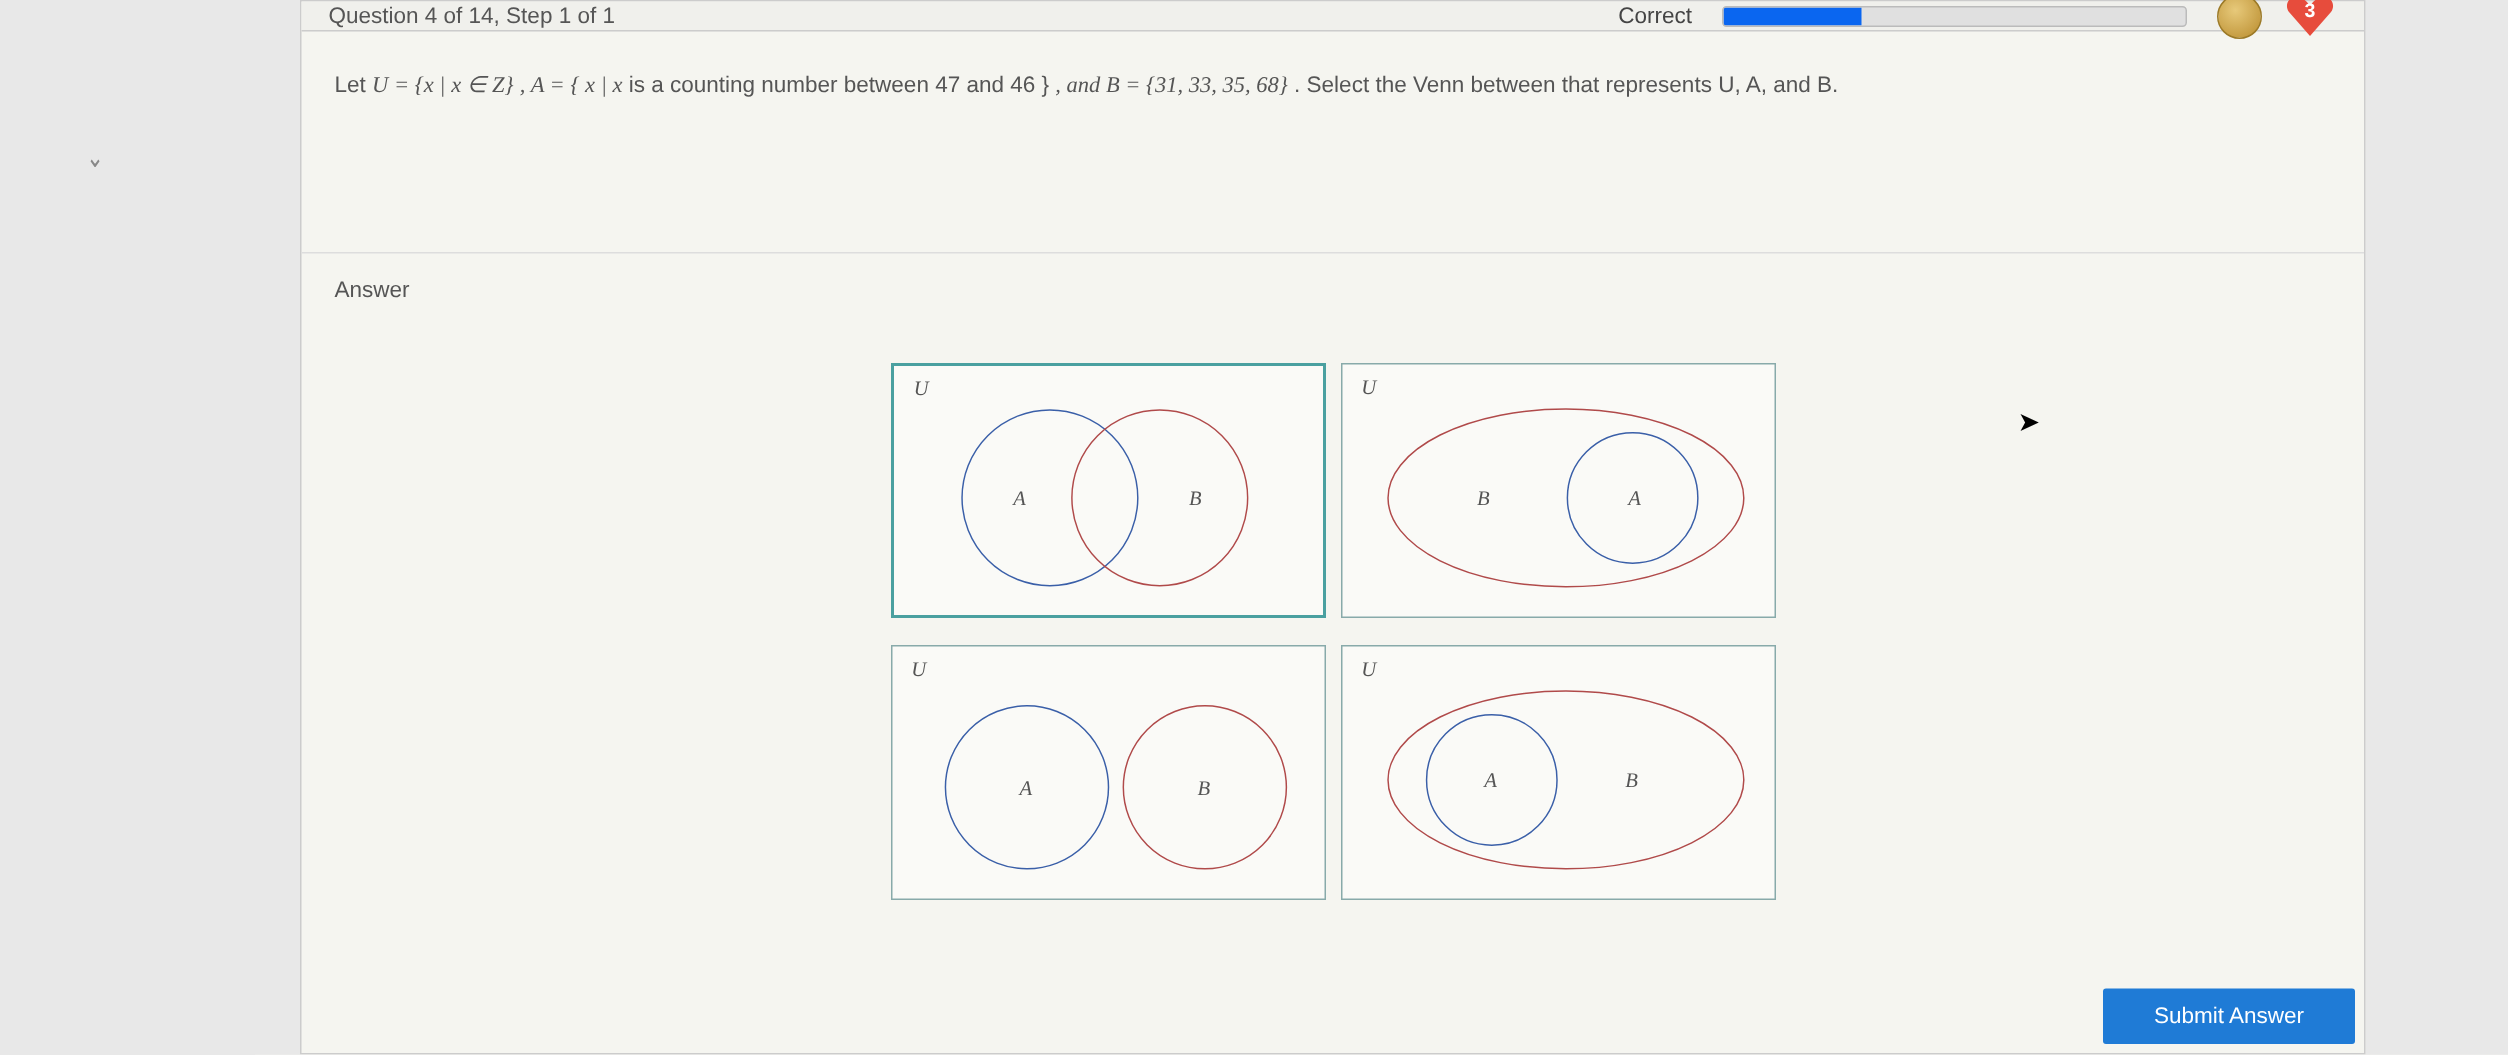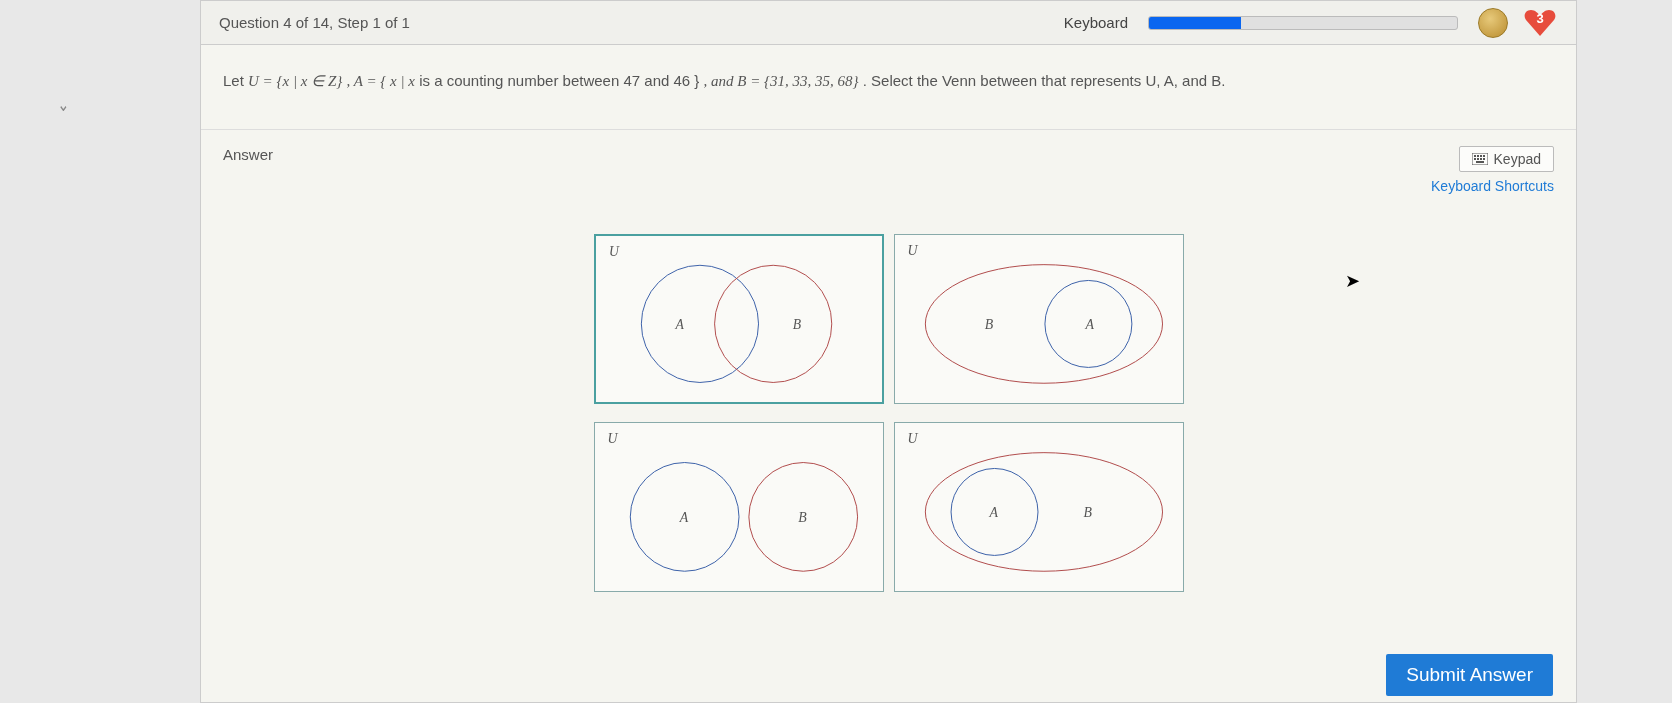--- a/index.html
+++ b/index.html
@@ -1,58 +1,58 @@
 <!DOCTYPE html>
 <html><head>
 <meta charset="utf-8">
 <style>
   * { box-sizing: border-box; margin: 0; padding: 0; }
   html, body { width: 1672px; height: 703px; font-family: "Segoe UI", Arial, sans-serif; background: #e8e8e8; overflow: hidden; }
   .page { position: relative; width: 100%; height: 100%; }
   .main-panel { position: absolute; left: 200px; top: 0; right: 95px; height: 100%; background: #f5f5f0; border: 1px solid #ccc; }
-  .header-bar { display: flex; align-items: center; height: 44px; border-bottom: 1px solid #ccc; background: #f0f0ec; padding: 0 18px; font-size: 15px; color: #555; }
+  .header-bar { display: flex; align-items: center; height: 20px; border-bottom: 1px solid #ccc; background: #f0f0ec; padding: 0 18px; font-size: 15px; color: #555; }
   .header-left { flex: 0 0 auto; }
   .header-center { margin-left: auto; margin-right: 20px; color: #444; }
   .progress { width: 310px; height: 14px; background: #e0e0e0; border: 1px solid #bbb; border-radius: 3px; overflow: hidden; }
   .progress-fill { height: 100%; width: 30%; background: #0a66f0; }
   .header-icons { display: flex; align-items: center; gap: 14px; margin-left: 20px; }
   .coin { width: 30px; height: 30px; border-radius: 50%; background: radial-gradient(circle at 40% 35%, #e7c97a, #b98c2e); border: 1px solid #9c7a27; }
   .heart { position: relative; width: 36px; height: 30px; }
   .heart svg { width: 36px; height: 30px; }
   .heart-count { position: absolute; top: 3px; left: 0; right: 0; text-align: center; color: #fff; font-weight: bold; font-size: 13px; }
   .question-body { padding: 24px 22px 10px 22px; font-size: 15px; color: #555; line-height: 1.6; }
   .math-i { font-style: italic; font-family: "Times New Roman", serif; }
-  .answer-bar { display: flex; align-items: flex-start; padding: 16px 22px 0 22px; border-top: 1px solid #ddd; margin-top: 26px; }
+  .answer-bar { display: flex; align-items: flex-start; padding: 16px 22px 0 22px; border-top: 1px solid #ddd; margin-top: 89px; }
   .answer-label { font-size: 15px; color: #555; }
   .answer-right { margin-left: auto; text-align: right; }
   .keypad-btn { display: inline-flex; align-items: center; gap: 6px; border: 1px solid #bbb; background: #fcfcfa; padding: 4px 12px; font-size: 14px; color: #555; cursor: pointer; border-radius: 2px; }
   .keypad-btn svg { width: 16px; height: 12px; }
   .kb-shortcuts { color: #1f7bd6; font-size: 14px; margin-top: 6px; cursor: pointer; }
   .diagram-grid { display: grid; grid-template-columns: 290px 290px; grid-template-rows: 170px 170px; gap: 18px 10px; justify-content: center; margin-top: 40px; }
   .venn-option { border: 1px solid #8aa; background: #fafaf7; position: relative; cursor: pointer; }
   .venn-option.sel { border: 2px solid #4aa0a0; }
   .venn-option svg { width: 100%; height: 100%; }
   .u-label { font: italic 14px "Times New Roman", serif; fill: #555; }
   .set-label { font: italic 14px "Times New Roman", serif; fill: #555; }
-  .submit-btn { position: absolute; right: 23px; bottom: 6px; background: #1f7bd6; color: #fff; border: none; padding: 10px 20px; font-size: 19px; cursor: pointer; border-radius: 2px; }
+  .submit-btn { position: absolute; right: 6px; bottom: 6px; background: #1f7bd6; color: #fff; border: none; padding: 10px 34px; font-size: 15px; cursor: pointer; border-radius: 2px; }
   .left-chevron { position: absolute; left: 55px; top: 92px; color: #888; font-size: 20px; transform: scaleX(0.7); }
   .cursor { position: absolute; left: 1345px; top: 270px; font-size: 18px; color: #000; }
 </style>
 </head>
 <body>
 
 <div class="page">
 
   <div class="left-chevron">⌄</div>
 
   <div class="main-panel">
 
     <div class="header-bar">
       <div class="header-left">Question 4 of 14, Step 1 of 1</div>
-      <div class="header-center">Keyboard</div>
+      <div class="header-center">Correct</div>
       <div class="progress">
         <div class="progress-fill"></div>
       </div>
       <div class="header-icons">
         <div class="coin"></div>
         <div class="heart">
           <svg viewBox="0 0 36 30">
               <path d="M18 28 L4 12 C1 8 3 2 9 2 C13 2 16 5 18 8 C20 5 23 2 27 2 C33 2 35 8 32 12 Z" fill="#e74c3c"></path>
             </svg>
           <div class="heart-count">3</div>
@@ -67,38 +67,20 @@
       <span class="math-i">, A = </span>
       <span class="math-i">{ x | x</span>
       <span> is a counting number between 47 and 46 }</span>
       <span class="math-i">, and B = </span>
       <span class="math-i">{31, 33, 35, 68}</span>
       <span>. Select the Venn between that represents U, A, and B.</span>
     </div>
 
     <div class="answer-bar">
       <div class="answer-label">Answer</div>
-      <div class="answer-right">
-        <button class="keypad-btn">
-          <svg viewBox="0 0 16 12">
-            <rect x="0" y="0" width="16" height="12" fill="none" stroke="#555"></rect>
-            <rect x="2" y="2" width="2" height="2" fill="#555"></rect>
-              <rect x="5" y="2" width="2" height="2" fill="#555"></rect>
-              <rect x="8" y="2" width="2" height="2" fill="#555"></rect>
-              <rect x="11" y="2" width="2" height="2" fill="#555"></rect>
-            <rect x="2" y="5" width="2" height="2" fill="#555"></rect>
-              <rect x="5" y="5" width="2" height="2" fill="#555"></rect>
-              <rect x="8" y="5" width="2" height="2" fill="#555"></rect>
-              <rect x="11" y="5" width="2" height="2" fill="#555"></rect>
-            <rect x="4" y="8" width="8" height="2" fill="#555"></rect>
-          </svg>
-          <span>Keypad</span>
-        </button>
-        <div class="kb-shortcuts">Keyboard Shortcuts</div>
-      </div>
     </div>
 
     <div class="diagram-grid">
 
       <div class="venn-option sel">
         <svg viewBox="0 0 290 170">
           <text x="12" y="20" class="u-label">U</text>
           <circle cx="105" cy="90" r="60" fill="none" stroke="#3a5fa8" stroke-width="1"></circle>
           <circle cx="180" cy="90" r="60" fill="none" stroke="#b04a4a" stroke-width="1"></circle>
           <text x="80" y="95" class="set-label">A</text>

